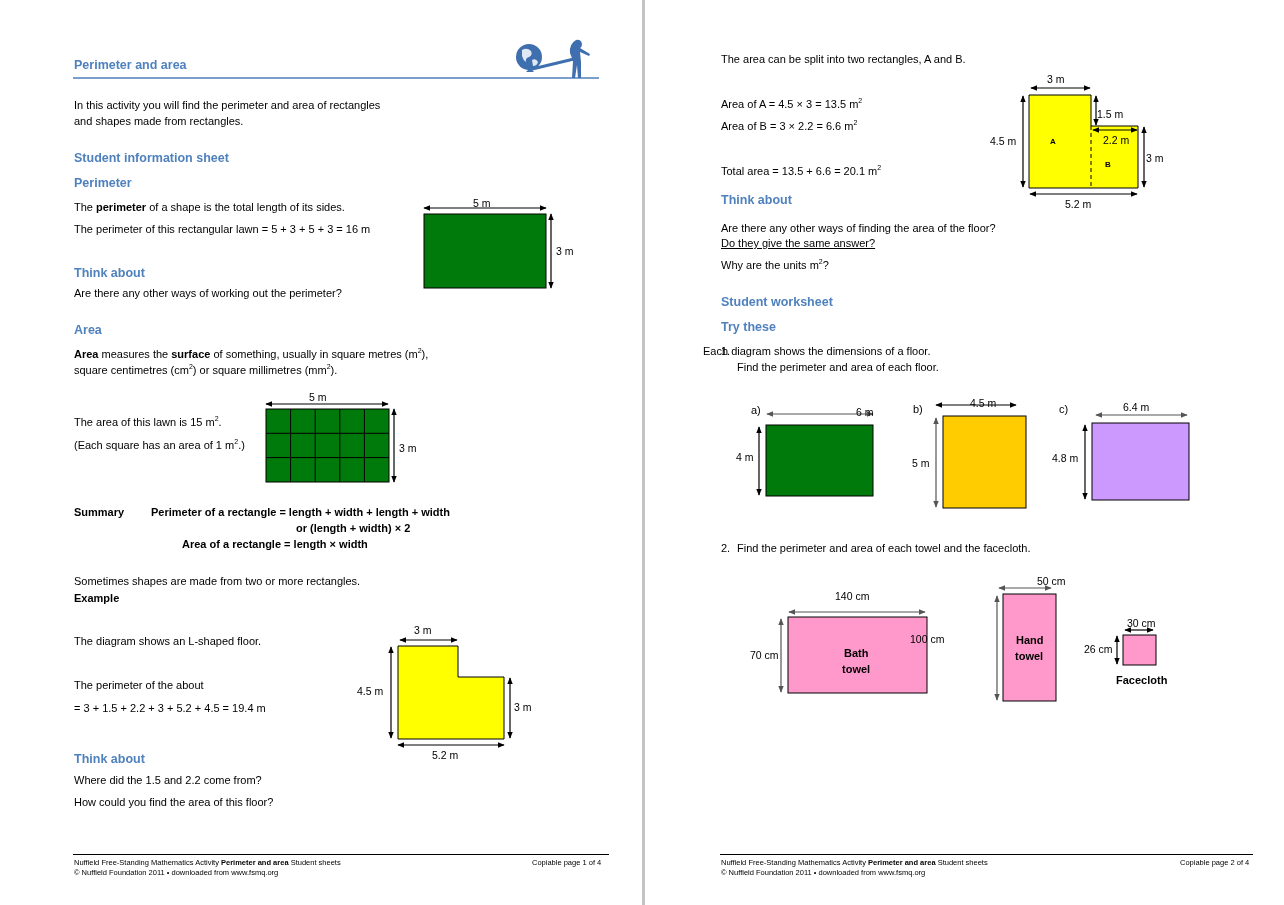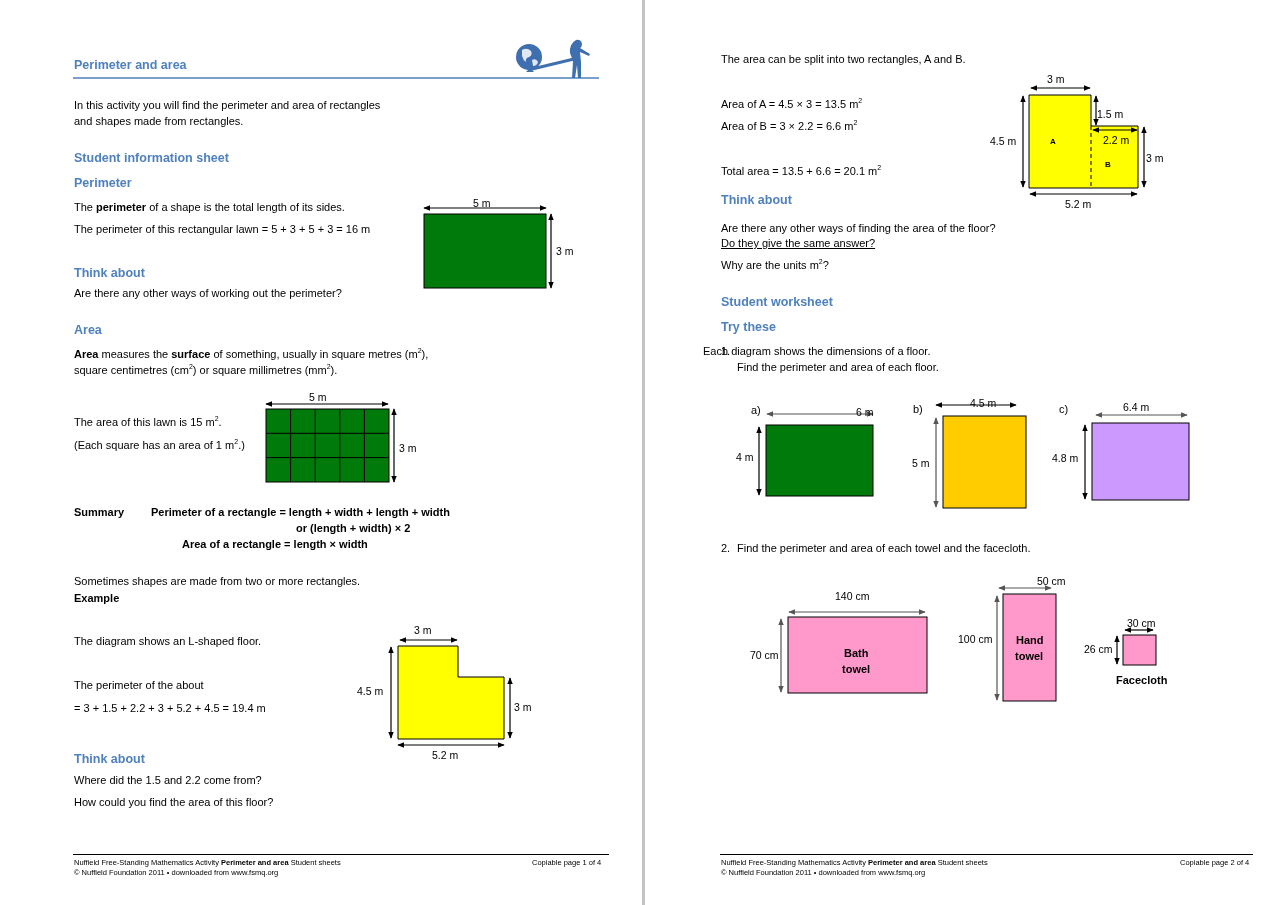--- a/index.html
+++ b/index.html
@@ -219,21 +219,21 @@
 
   <line x1="350" y1="50" x2="378" y2="50" stroke="#000" stroke-width="1.2" marker-start="url(#ah)" marker-end="url(#ah)"></line>
   <rect x="348" y="55" width="33" height="30" fill="#ff99cc" stroke="#000" stroke-width="1"></rect>
   <line x1="342" y1="56" x2="342" y2="84" stroke="#000" stroke-width="1.2" marker-start="url(#ah)" marker-end="url(#ah)"></line>
 </svg>
 <div class="abs lbl" style="left:835px;top:590px;">140 cm</div>
 <div class="abs lbl" style="left:750px;top:649px;">70 cm</div>
 <div class="abs body bold" style="left:844px;top:645px;">Bath</div>
 <div class="abs body bold" style="left:842px;top:661px;">towel</div>
 <div class="abs lbl" style="left:1013px;top:575px;margin-left:24px;">50 cm</div>
-<div class="abs lbl" style="left:958px;top:633px;text-align:right;">100 cm</div>
+<div class="abs lbl" style="left:910px;top:633px;text-align:right;">100 cm</div>
 <div class="abs body bold" style="left:1016px;top:632px;">Hand</div>
 <div class="abs body bold" style="left:1015px;top:648px;">towel</div>
 <div class="abs lbl" style="left:1127px;top:617px;">30 cm</div>
 <div class="abs lbl" style="left:1084px;top:643px;">26 cm</div>
 <div class="abs body bold" style="left:1116px;top:672px;">Facecloth</div>
 
 <div class="foot-rule" style="left:720px;top:854px;width:533px;"></div>
 <div class="abs footer" style="left:721px;top:858px;">
   <span>Nuffield Free-Standing Mathematics Activity </span><span class="bold">Perimeter and area</span><span> Student sheets</span>
 </div>

